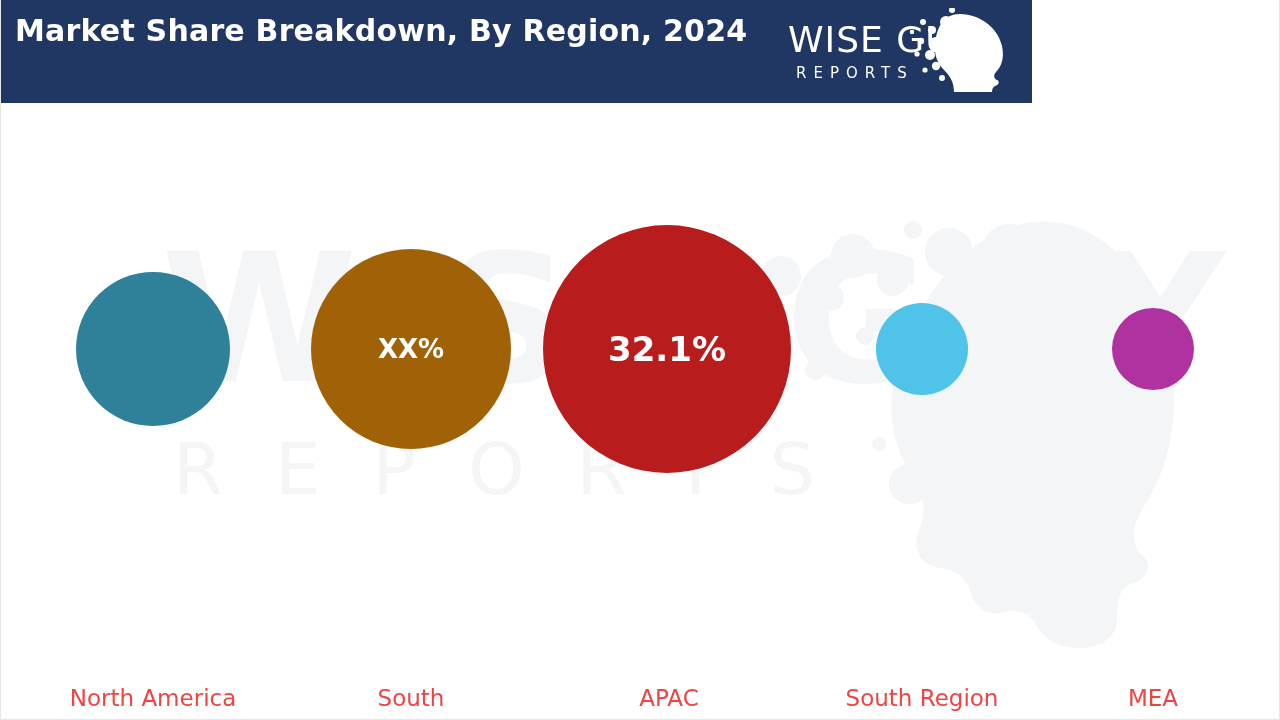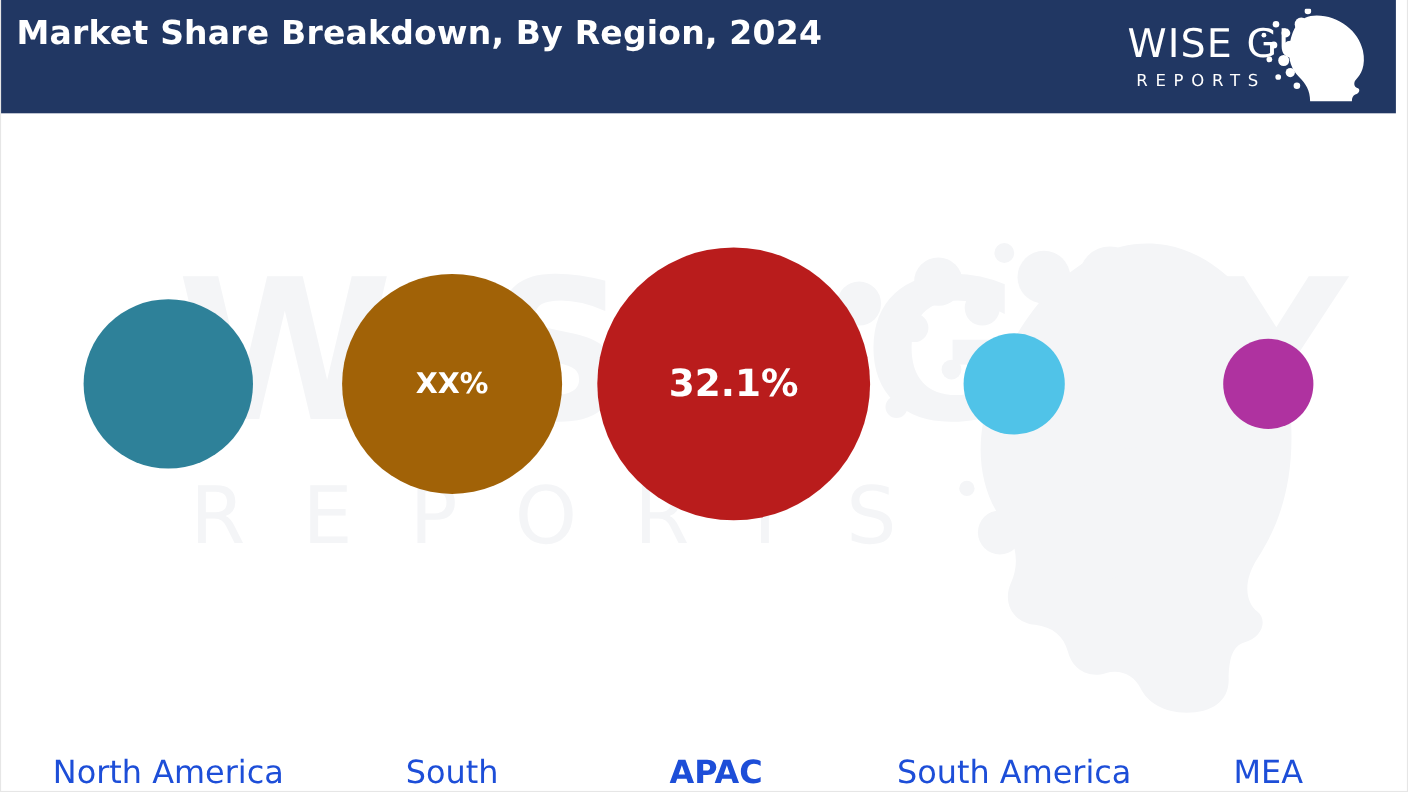--- a/index.html
+++ b/index.html
@@ -22,21 +22,21 @@
     border-left: 1px solid #e6e6e6;
     border-right: 1px solid #e6e6e6;
     border-bottom: 1px solid #e6e6e6;
     overflow: hidden;
   }
 
   
   .header {
     position: absolute;
     left: 0; top: 0;
-    width: 1268px;
+    width: 1031px;
     height: 103px;
     background: #213763;
     z-index: 30;
   }
   .header-title {
     position: absolute;
     left: 14px;
     top: 13px;
     color: #ffffff;
     font-size: 30px;
@@ -114,22 +114,22 @@
     font-weight: bold;
     font-family: "DejaVu Sans", sans-serif;
     white-space: nowrap;
     line-height: 1;
   }
 
   
   .cat-label {
     position: absolute;
     z-index: 20;
-    color: #1d4ed8;
-    font-size: 29px;
+    color: #ef4444;
+    font-size: 23px;
     font-family: "DejaVu Sans", sans-serif;
     white-space: nowrap;
     transform: translateX(-50%);
   }
 </style>
 </head>
 <body>
 
 <div class="page">
 
@@ -212,18 +212,18 @@
     </div>
     <div class="bubble" style="left: 875px; top: 200px; width: 92px; height: 92px; background: rgb(80, 195, 232);">
       <span class="bubble-value" style="font-size: 18px;"></span>
     </div>
     <div class="bubble" style="left: 1111px; top: 205px; width: 82px; height: 82px; background: rgb(175, 50, 160);">
       <span class="bubble-value" style="font-size: 18px;"></span>
     </div>
 
     <div class="cat-label" style="left: 152px; top: 582px;">North America</div>
     <div class="cat-label" style="left: 410px; top: 582px;">South</div>
-    <div class="cat-label" style="left: 650px; top: 582px; font-weight: bold;">APAC</div>
-    <div class="cat-label" style="left: 921px; top: 582px;">South America</div>
+    <div class="cat-label" style="left: 668px; top: 582px;">APAC</div>
+    <div class="cat-label" style="left: 921px; top: 582px;">South Region</div>
     <div class="cat-label" style="left: 1152px; top: 582px; text-align: center;">MEA</div>
 
   </div>
 </div>
 
 </body></html>

